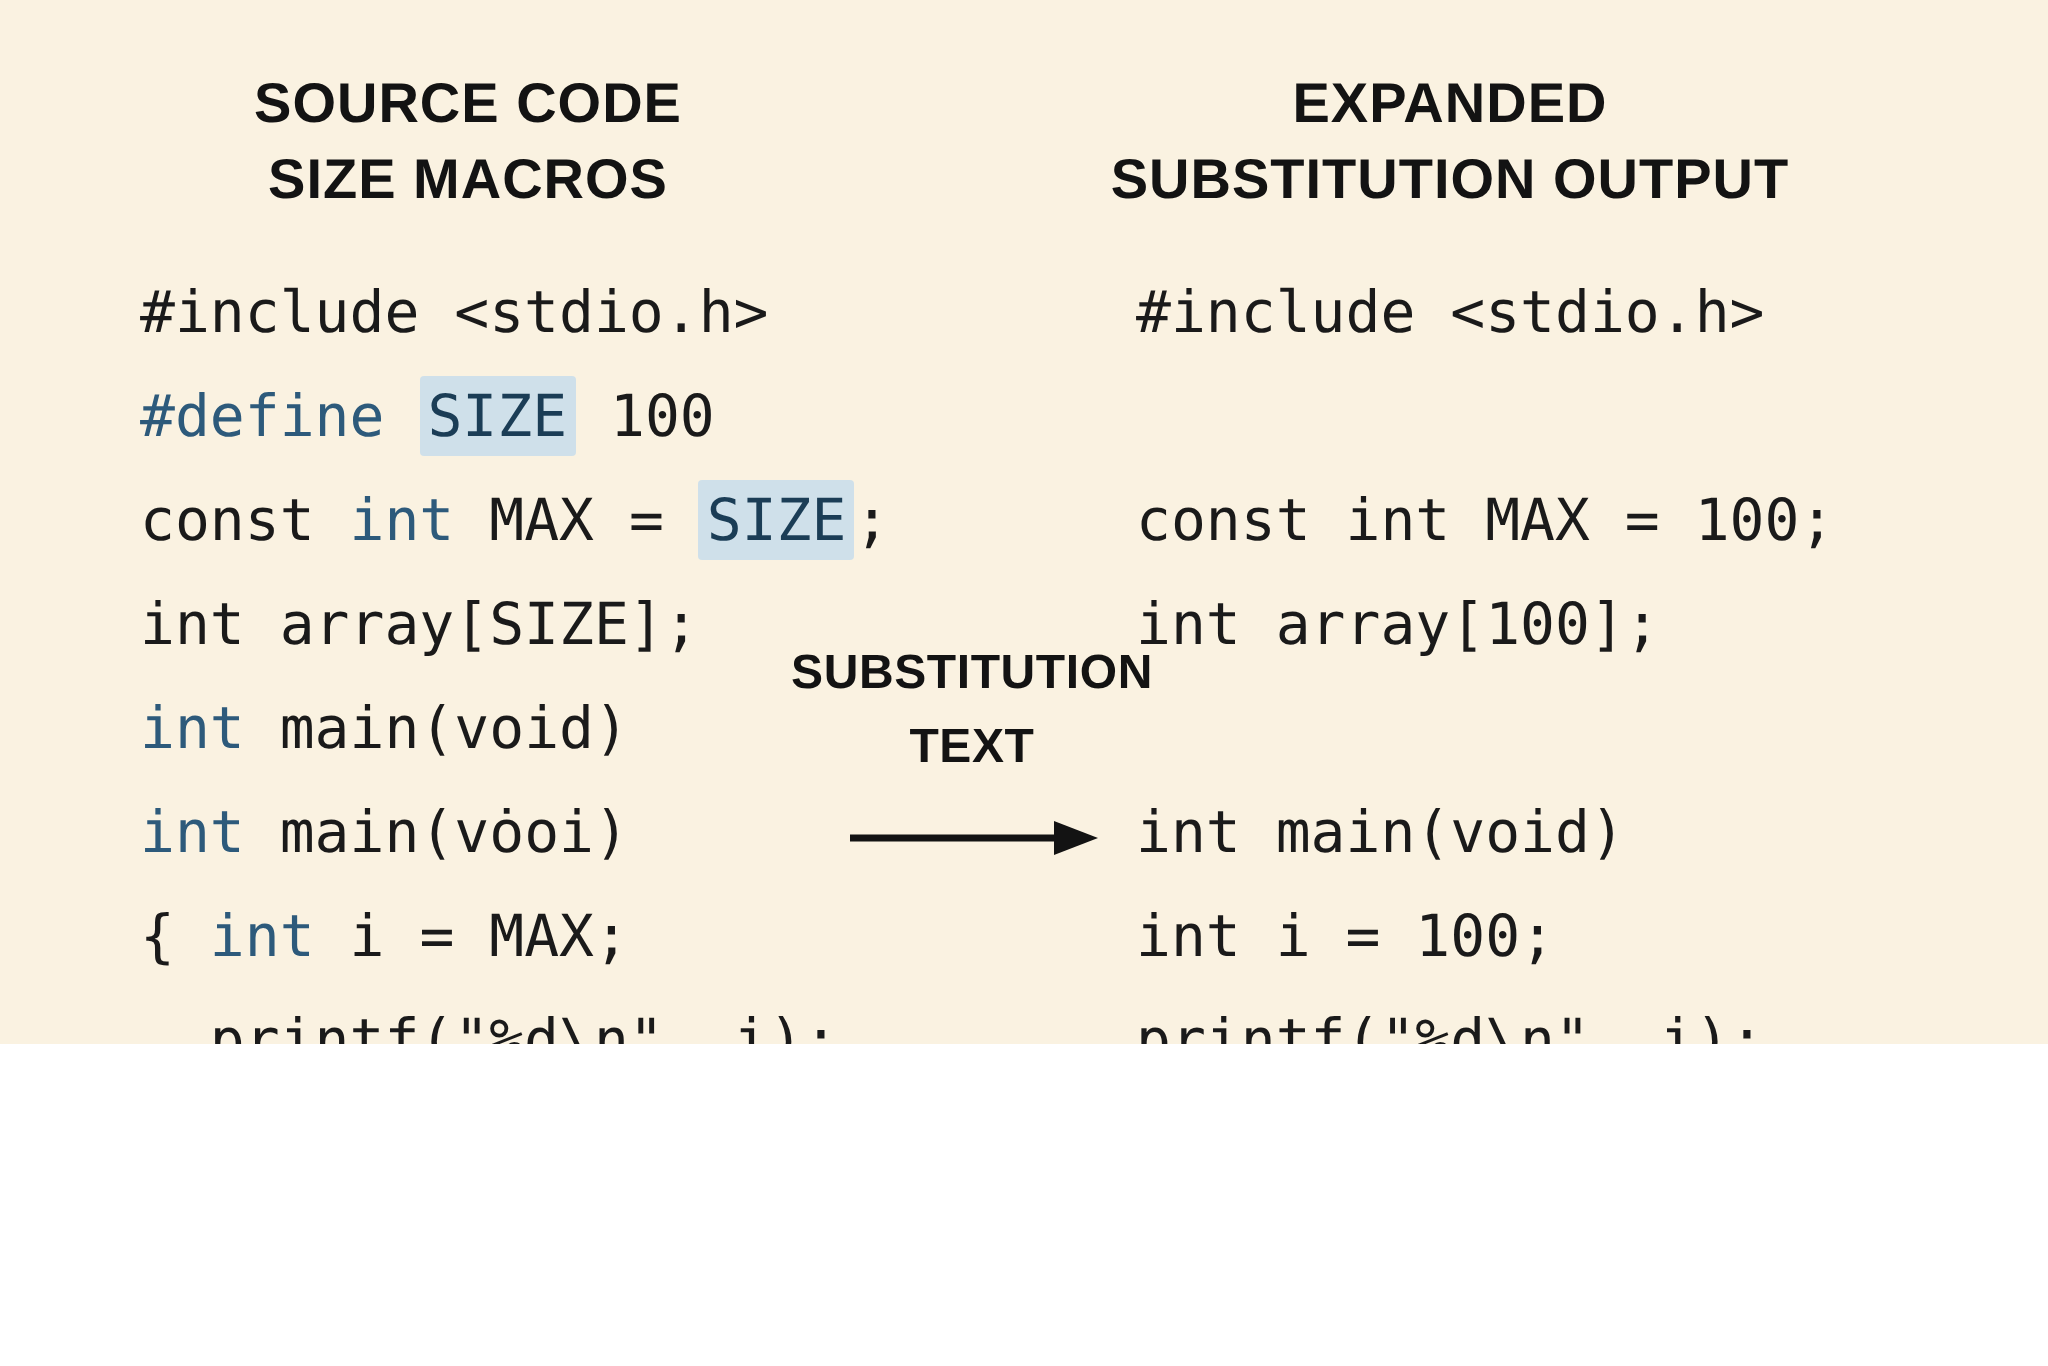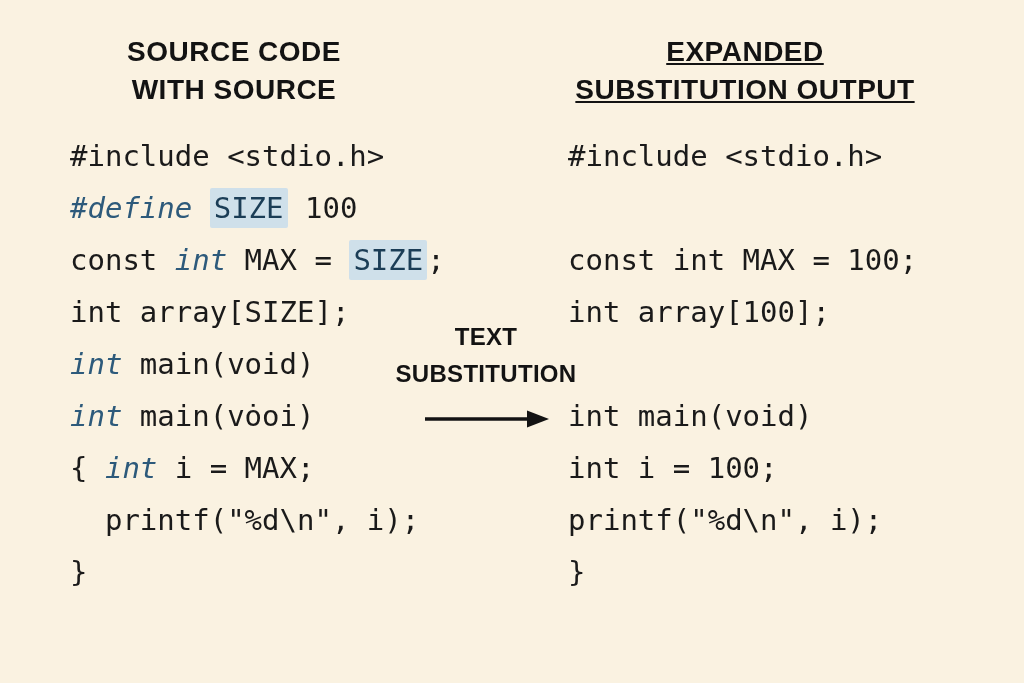--- a/index.html
+++ b/index.html
@@ -1,48 +1,48 @@
 <!DOCTYPE html>
 <html><head>
 <meta charset="utf-8">
 <style>
   html,body { margin:0; padding:0; }
   .frame {
     position:relative;
     width:1024px;
-    height:683px;
+    height:522px;
     background: var(--bg, #faf2e1);
     overflow:hidden;
     font-family: "DejaVu Sans Mono", monospace;
     color: var(--ink, #1a1a1a);
   }
   .col-title {
     position:absolute;
     top:33px;
     font-family:"Liberation Sans", sans-serif;
     font-weight:700;
     font-size:28px;
     line-height:38px;
     letter-spacing:0.5px;
     text-align:center;
     color:#131313;
   }
   .col-title.left  { left:69px;  width:330px; }
-  .col-title.right { left:530px; width:430px;text-decoration:underline; }
+  .col-title.right { left:510px; width:430px; }
   .code-block {
     position:absolute;
     top:130px;
     font-size:29px;
     line-height:52px;
     white-space:pre;
   }
   #left-code  { left:70px;  }
   #right-code { left:568px; }
   .code-line { height:52px; }
-  .tok-kw { color: var(--kw, #2d5a7b); font-style: italic; }
+  .tok-kw { color: var(--kw, #2d5a7b); }
   .tok-hl {
     background: var(--hlbg, #cfe0ea);
     color: var(--hlink, #1b3d56);
     padding:3px 4px;
     border-radius:2px;
     text-align:right;
   }
   .sub-label {
     position:absolute;
     left:368px;
@@ -64,35 +64,35 @@
     height:26px;
   }
 </style>
 </head>
 <body>
 
 <div class="frame" style="--bg: #faf2e1; --ink: #1a1a1a; --kw: #2d5a7b; --hlbg: #cfe0ea; --hlink: #1b3d56;">
 
   <div class="col-title left">
     <div>SOURCE CODE</div>
-    <div>WITH SOURCE</div>
+    <div>SIZE MACROS</div>
   </div>
 
   <div class="col-title right">
     <div>EXPANDED</div>
     <div>SUBSTITUTION OUTPUT</div>
   </div>
 
   <div class="code-block" id="left-code"><div class="code-line"><span class="tok">#include &lt;stdio.h&gt;</span></div><div class="code-line"><span class="tok-kw">#define</span><span class="tok"> </span><span class="tok-hl">SIZE</span><span class="tok"> 100</span></div><div class="code-line"><span class="tok">const </span><span class="tok-kw">int</span><span class="tok"> MAX = </span><span class="tok-hl">SIZE</span><span class="tok">;</span></div><div class="code-line"><span class="tok">int array[SIZE];</span></div><div class="code-line"><span class="tok-kw">int</span><span class="tok"> main(void)</span></div><div class="code-line"><span class="tok-kw">int</span><span class="tok"> main(vȯoi)</span></div><div class="code-line"><span class="tok">{ </span><span class="tok-kw">int</span><span class="tok"> i = MAX;</span></div><div class="code-line"><span class="tok">  printf("%d\n", i);</span></div><div class="code-line"><span class="tok">}</span></div></div>
 
   <div class="code-block" id="right-code"><div class="code-line"><span class="tok">#include &lt;stdio.h&gt;</span></div><div class="code-line">&nbsp;</div><div class="code-line"><span class="tok">const int MAX = 100;</span></div><div class="code-line"><span class="tok">int array[100];</span></div><div class="code-line">&nbsp;</div><div class="code-line"><span class="tok">int main(void)</span></div><div class="code-line"><span class="tok">int i = 100;</span></div><div class="code-line"><span class="tok">printf("%d\n", i);</span></div><div class="code-line"><span class="tok">}</span></div></div>
 
   <div class="sub-label">
+    <div>SUBSTITUTION</div>
     <div>TEXT</div>
-    <div>SUBSTITUTION</div>
   </div>
 
   <div class="arrow-wrap">
     <svg width="130" height="26" viewBox="0 0 130 26">
       <line x1="2" y1="13" x2="106" y2="13" stroke="#131313" stroke-width="3.5"></line>
       <polygon points="104,4.5 126,13 104,21.5" fill="#131313"></polygon>
     </svg>
   </div>
 
 </div>

